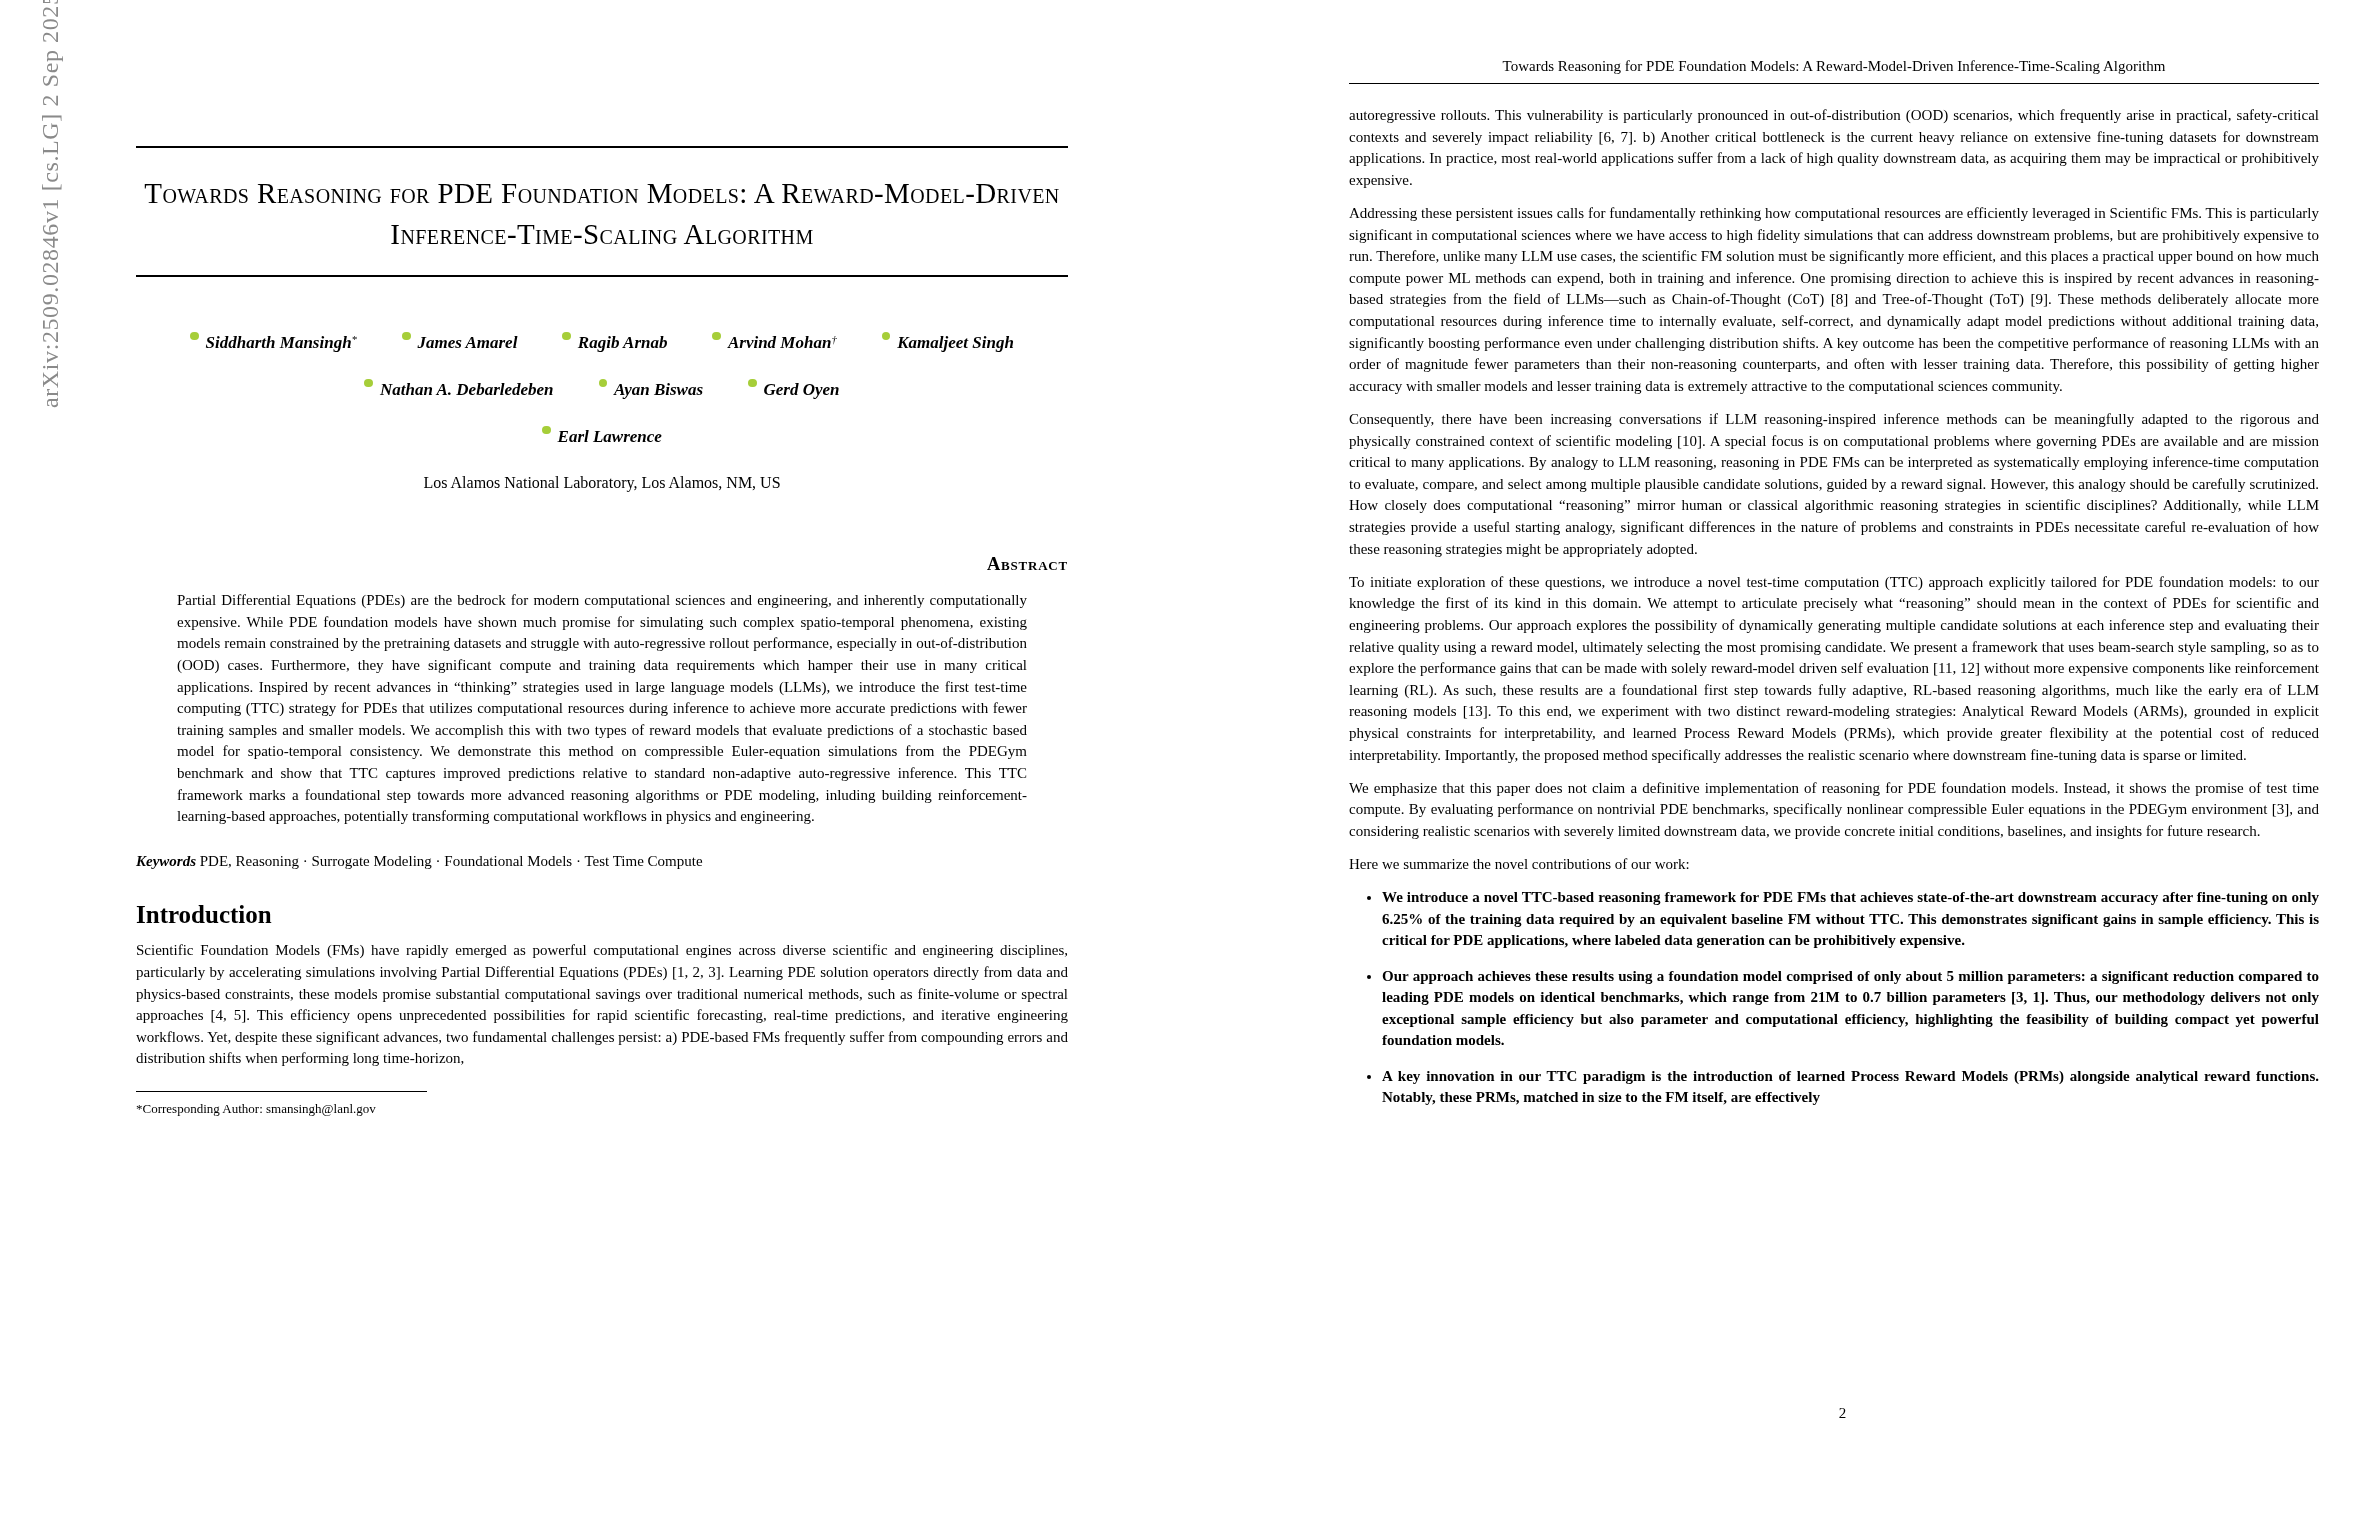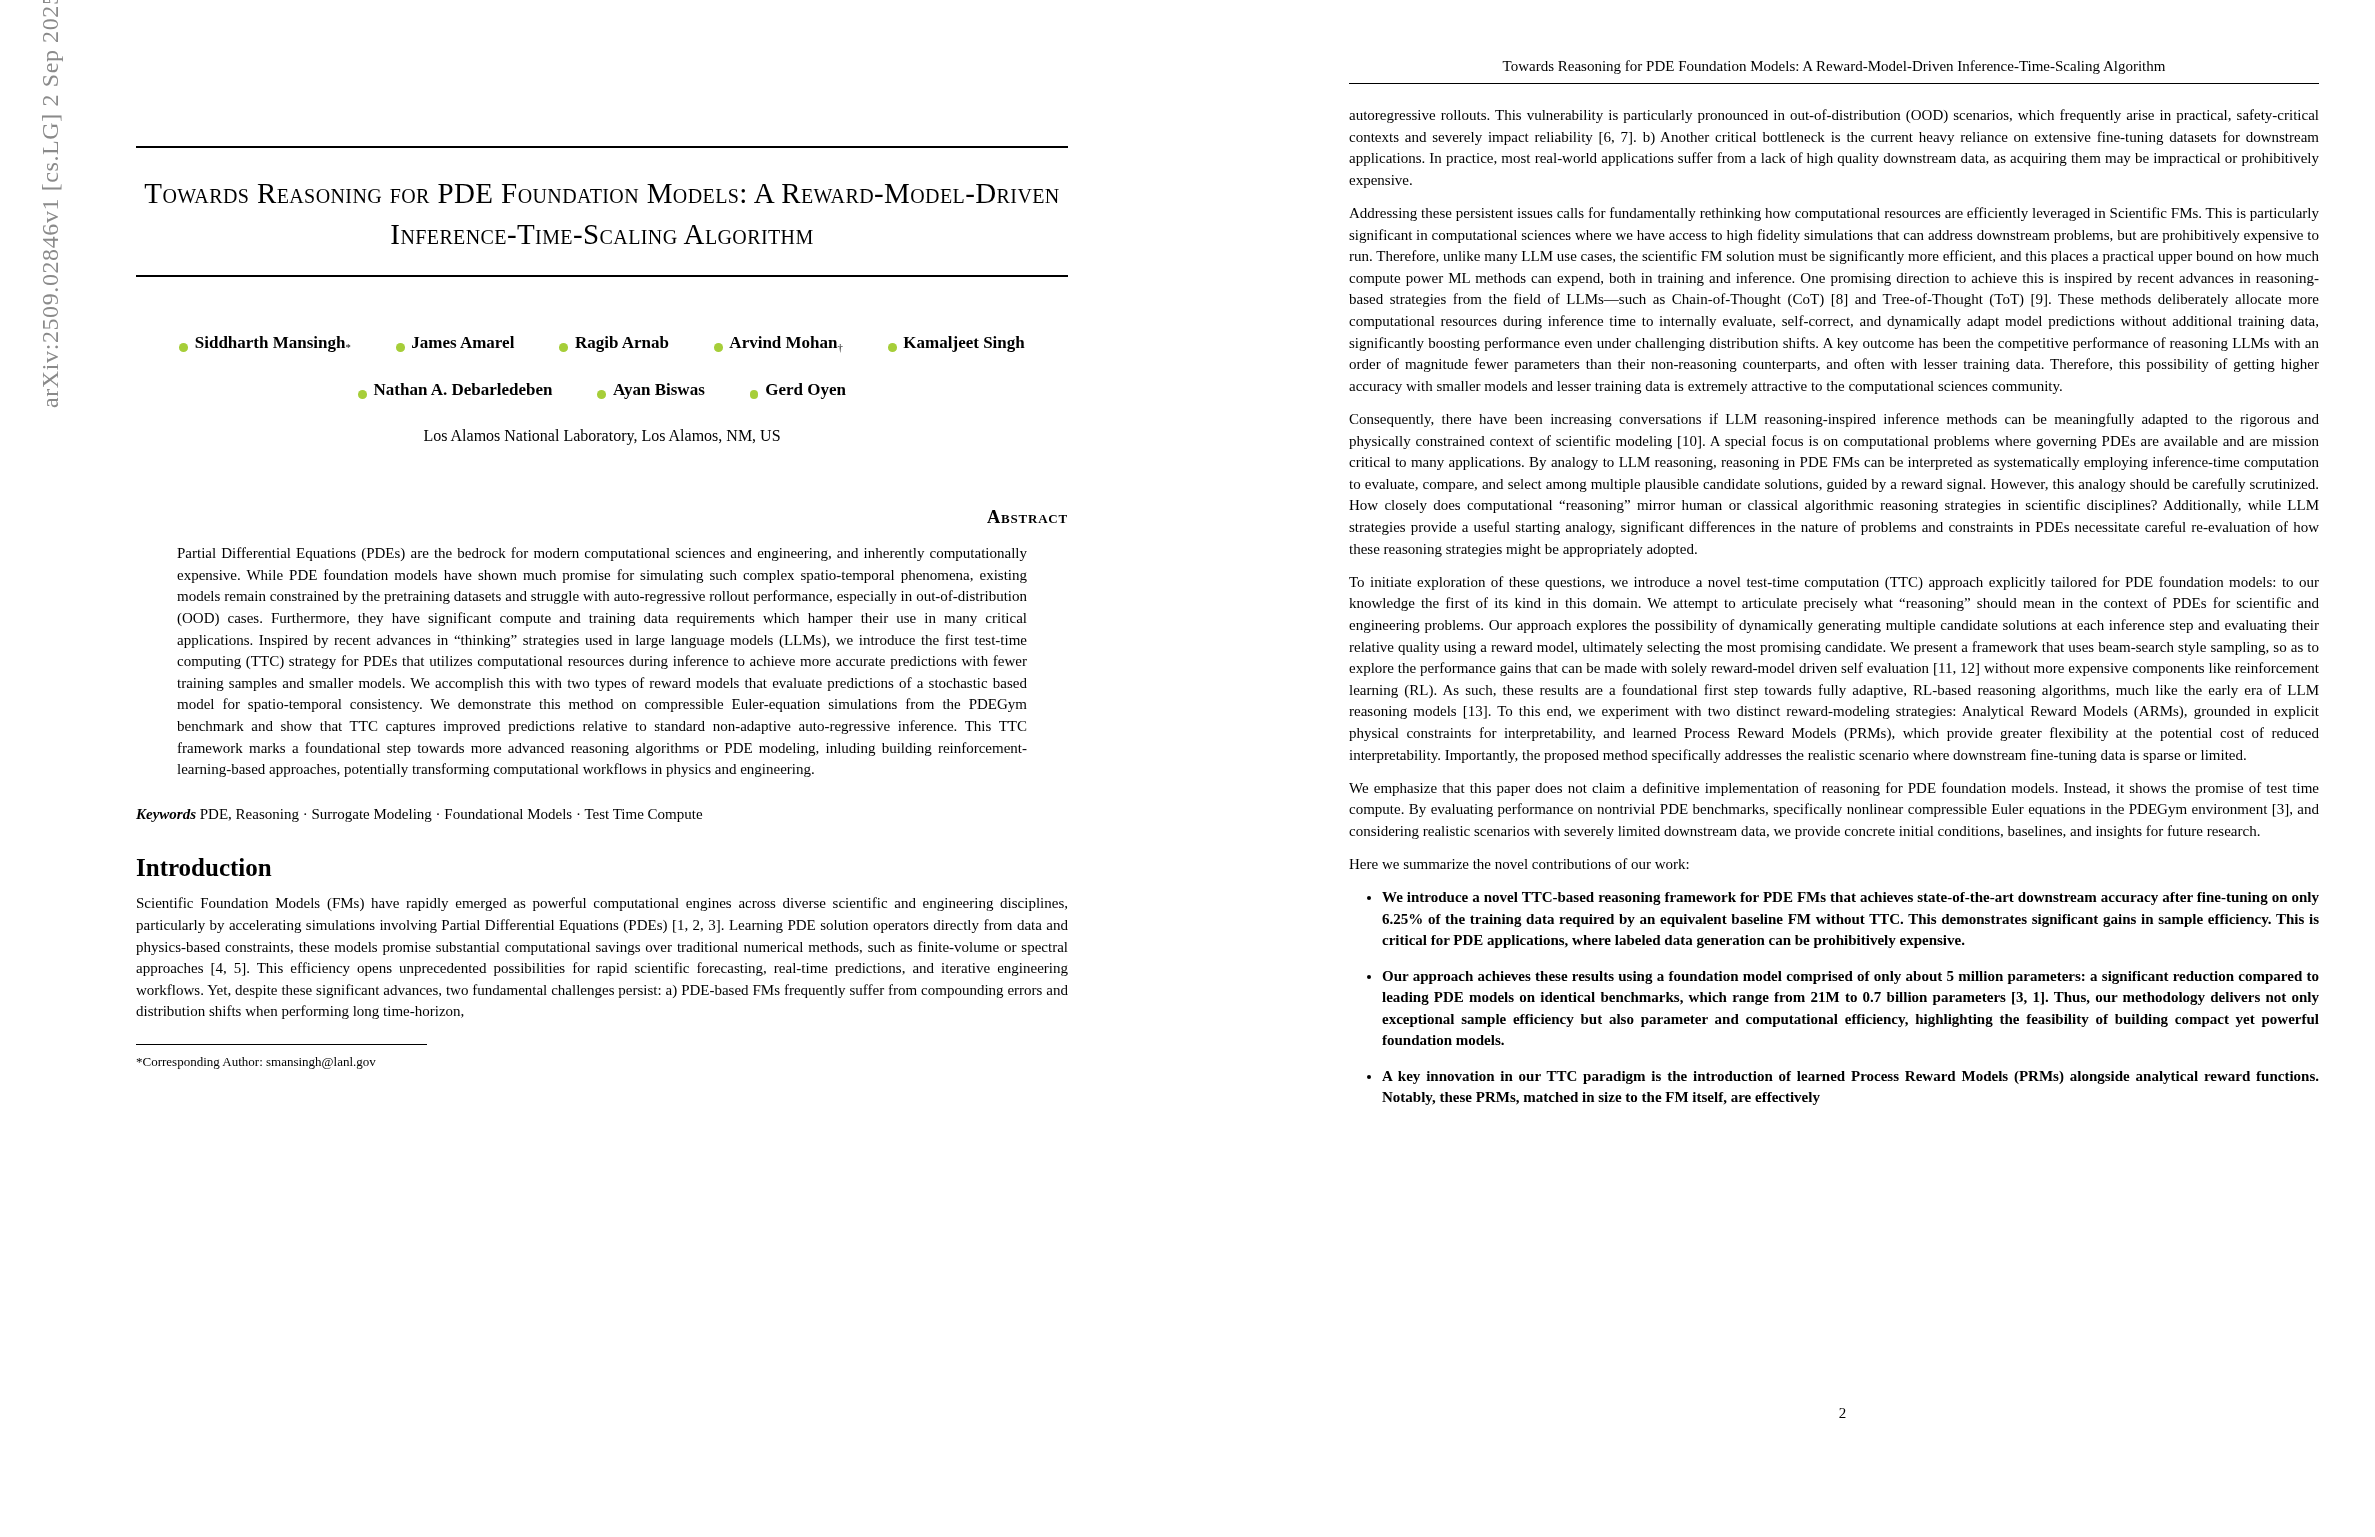--- a/index.html
+++ b/index.html
@@ -81,24 +81,25 @@
   .author-row {
     display: flex;
     justify-content: center;
     align-items: baseline;
     gap: 45px;
     margin-bottom: 27px;
     flex-wrap: nowrap;
   }
   .author {
     display: inline-flex;
-    align-items: flex-end;
+    align-items: flex-start;
     font-size: 17px;
     font-weight: bold;
     white-space: nowrap;
+    font-style: italic;
   }
   .orcid {
     width: 8.7px;
     height: 8.7px;
     border-radius: 50%;
     background: #a6ce39;
     display: inline-block;
     margin-right: 6.8px;
     position: relative;
     top: -1px;
@@ -260,20 +261,26 @@
           <span class="author">
             <span class="orcid"></span>
             <span>Ayan Biswas</span>
           </span>
           <span class="author">
             <span class="orcid"></span>
             <span>Gerd Oyen</span>
           </span>
         </div>
 
+        <div class="author-row">
+          <span class="author">
+            <span class="orcid"></span>
+            <span>Earl Lawrence</span>
+          </span>
+        </div>
 
       </div>
 
       <div class="affil">Los Alamos National Laboratory, Los Alamos, NM, US</div>
 
       <div class="abstract-head">Abstract</div>
       <p class="abstract-body">Partial Differential Equations (PDEs) are the bedrock for modern computational sciences and engineering, and inherently computationally expensive. While PDE foundation models have shown much promise for simulating such complex spatio-temporal phenomena, existing models remain constrained by the pretraining datasets and struggle with auto-regressive rollout performance, especially in out-of-distribution (OOD) cases. Furthermore, they have significant compute and training data requirements which hamper their use in many critical applications. Inspired by recent advances in “thinking” strategies used in large language models (LLMs), we introduce the first test-time computing (TTC) strategy for PDEs that utilizes computational resources during inference to achieve more accurate predictions with fewer training samples and smaller models. We accomplish this with two types of reward models that evaluate predictions of a stochastic based model for spatio-temporal consistency. We demonstrate this method on compressible Euler-equation simulations from the PDEGym benchmark and show that TTC captures improved predictions relative to standard non-adaptive auto-regressive inference. This TTC framework marks a foundational step towards more advanced reasoning algorithms or PDE modeling, inluding building reinforcement-learning-based approaches, potentially transforming computational workflows in physics and engineering.</p>
 
       <p class="keywords">
         <span class="kw-label">Keywords</span>

